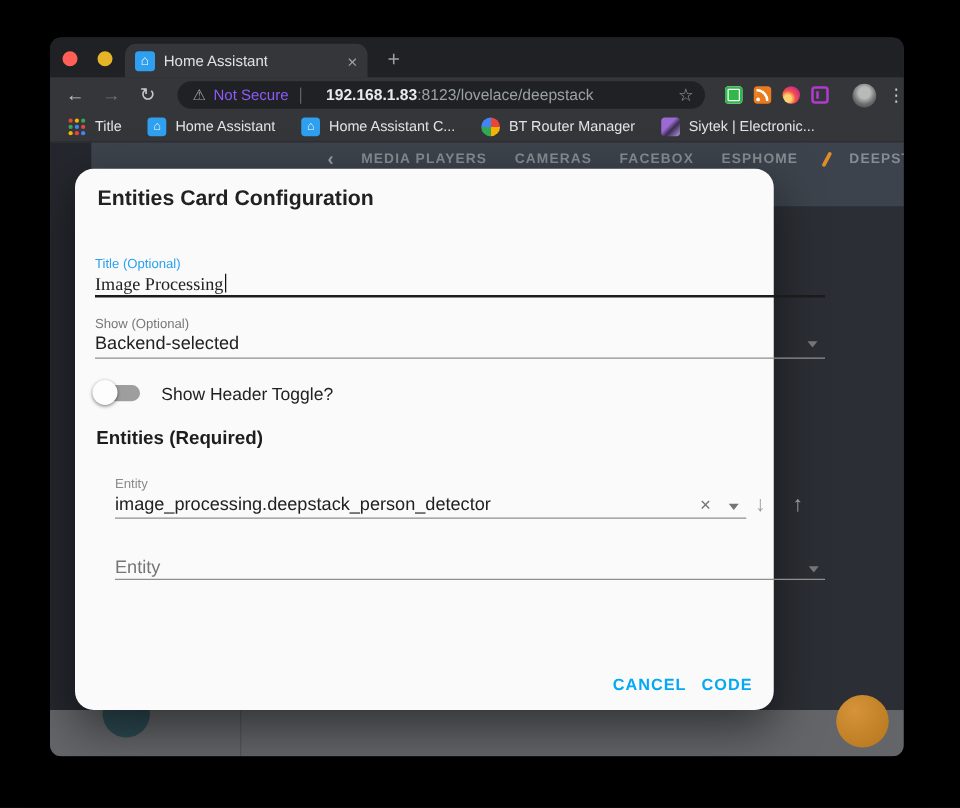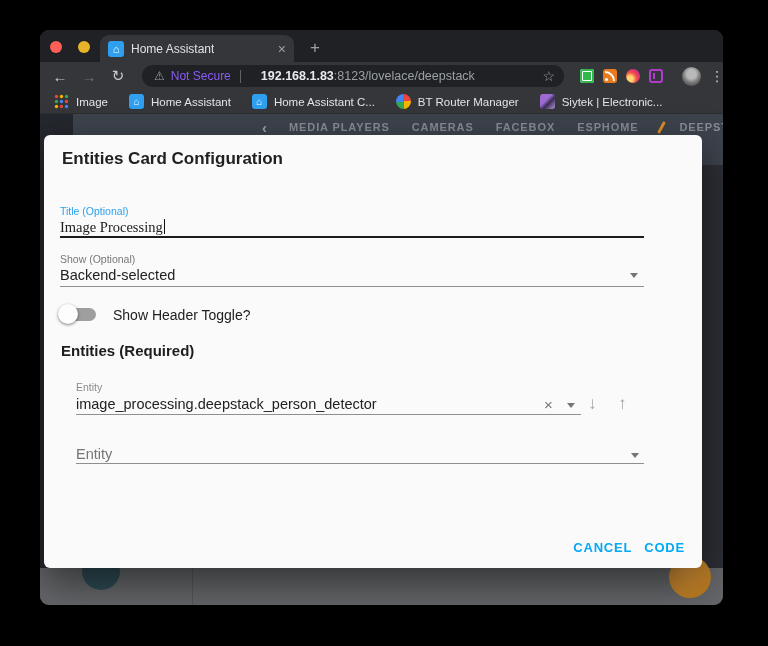--- a/index.html
+++ b/index.html
@@ -71,22 +71,22 @@
   .dtab{display:flex;align-items:center;gap:16px;}
   .orange-mark{width:3px;height:13px;background:#df8d28;transform:rotate(28deg);border-radius:2px;}
   .sidebar{position:absolute;left:0;top:0;width:33px;height:454px;background:#24272d;}
   .strip{position:absolute;left:0;top:454px;width:100%;height:37px;background:#636568;}
   .strip-div{position:absolute;left:152px;top:0;width:1px;height:100%;background:#535659;}
   .circ-teal{position:absolute;left:42px;top:438px;width:38px;height:38px;border-radius:50%;background:#2d4a53;}
   .fab{position:absolute;left:629px;top:442px;width:42px;height:42px;border-radius:50%;
        background:radial-gradient(circle at 35% 30%,#d6933a,#b4751a);}
 
   
-  .dialog{position:absolute;left:4px;top:105px;width:658px;height:433px;background:#fafafa;
-          border-radius:6px;box-shadow:0 14px 38px rgba(0,0,0,.5);z-index:10;}
+  .dialog{position:absolute;left:20px;top:105px;width:559px;height:433px;background:#fafafa;
+          border-radius:15px;box-shadow:0 14px 38px rgba(0,0,0,.5);z-index:10;}
   .dlg-title{position:absolute;left:18px;top:14px;font-size:17px;font-weight:bold;color:#212121;}
   .flabel{position:absolute;font-size:10.5px;}
   .fvalue{position:absolute;font-size:14.5px;color:#212121;white-space:nowrap;}
   .cursor{display:inline-block;width:1px;height:15px;background:#111;vertical-align:-2px;margin-left:1px;}
   .uline{position:absolute;height:1px;background:#8f8f8f;}
   .uline.focused{height:2px;background:#1b1b1b;}
   .caret{position:absolute;width:0;height:0;border-left:4.5px solid transparent;
          border-right:4.5px solid transparent;border-top:5px solid #757575;}
   .tgl-track{position:absolute;left:20px;top:173px;width:32px;height:13px;border-radius:7px;background:#9e9e9e;}
   .tgl-thumb{position:absolute;left:14px;top:169px;width:20px;height:20px;border-radius:50%;background:#fdfdfd;
@@ -147,21 +147,21 @@
           <circle cx="2.5" cy="2.5" r="1.7" fill="#e8453c"></circle>
             <circle cx="7.5" cy="2.5" r="1.7" fill="#f4b400"></circle>
             <circle cx="12.5" cy="2.5" r="1.7" fill="#34a853"></circle>
           <circle cx="2.5" cy="7.5" r="1.7" fill="#34a853"></circle>
             <circle cx="7.5" cy="7.5" r="1.7" fill="#4285f4"></circle>
             <circle cx="12.5" cy="7.5" r="1.7" fill="#e8453c"></circle>
           <circle cx="2.5" cy="12.5" r="1.7" fill="#f4b400"></circle>
             <circle cx="7.5" cy="12.5" r="1.7" fill="#e8453c"></circle>
             <circle cx="12.5" cy="12.5" r="1.7" fill="#4285f4"></circle>
         </svg>
-        <span class="bm-label">Image</span>
+        <span class="bm-label">Title</span>
       </div>
       <div class="bm">
         <div class="bicon ha">⌂</div>
         <span class="bm-label">Home Assistant</span>
       </div>
       <div class="bm">
         <div class="bicon ha">⌂</div>
         <span class="bm-label">Home Assistant C...</span>
       </div>
       <div class="bm">

